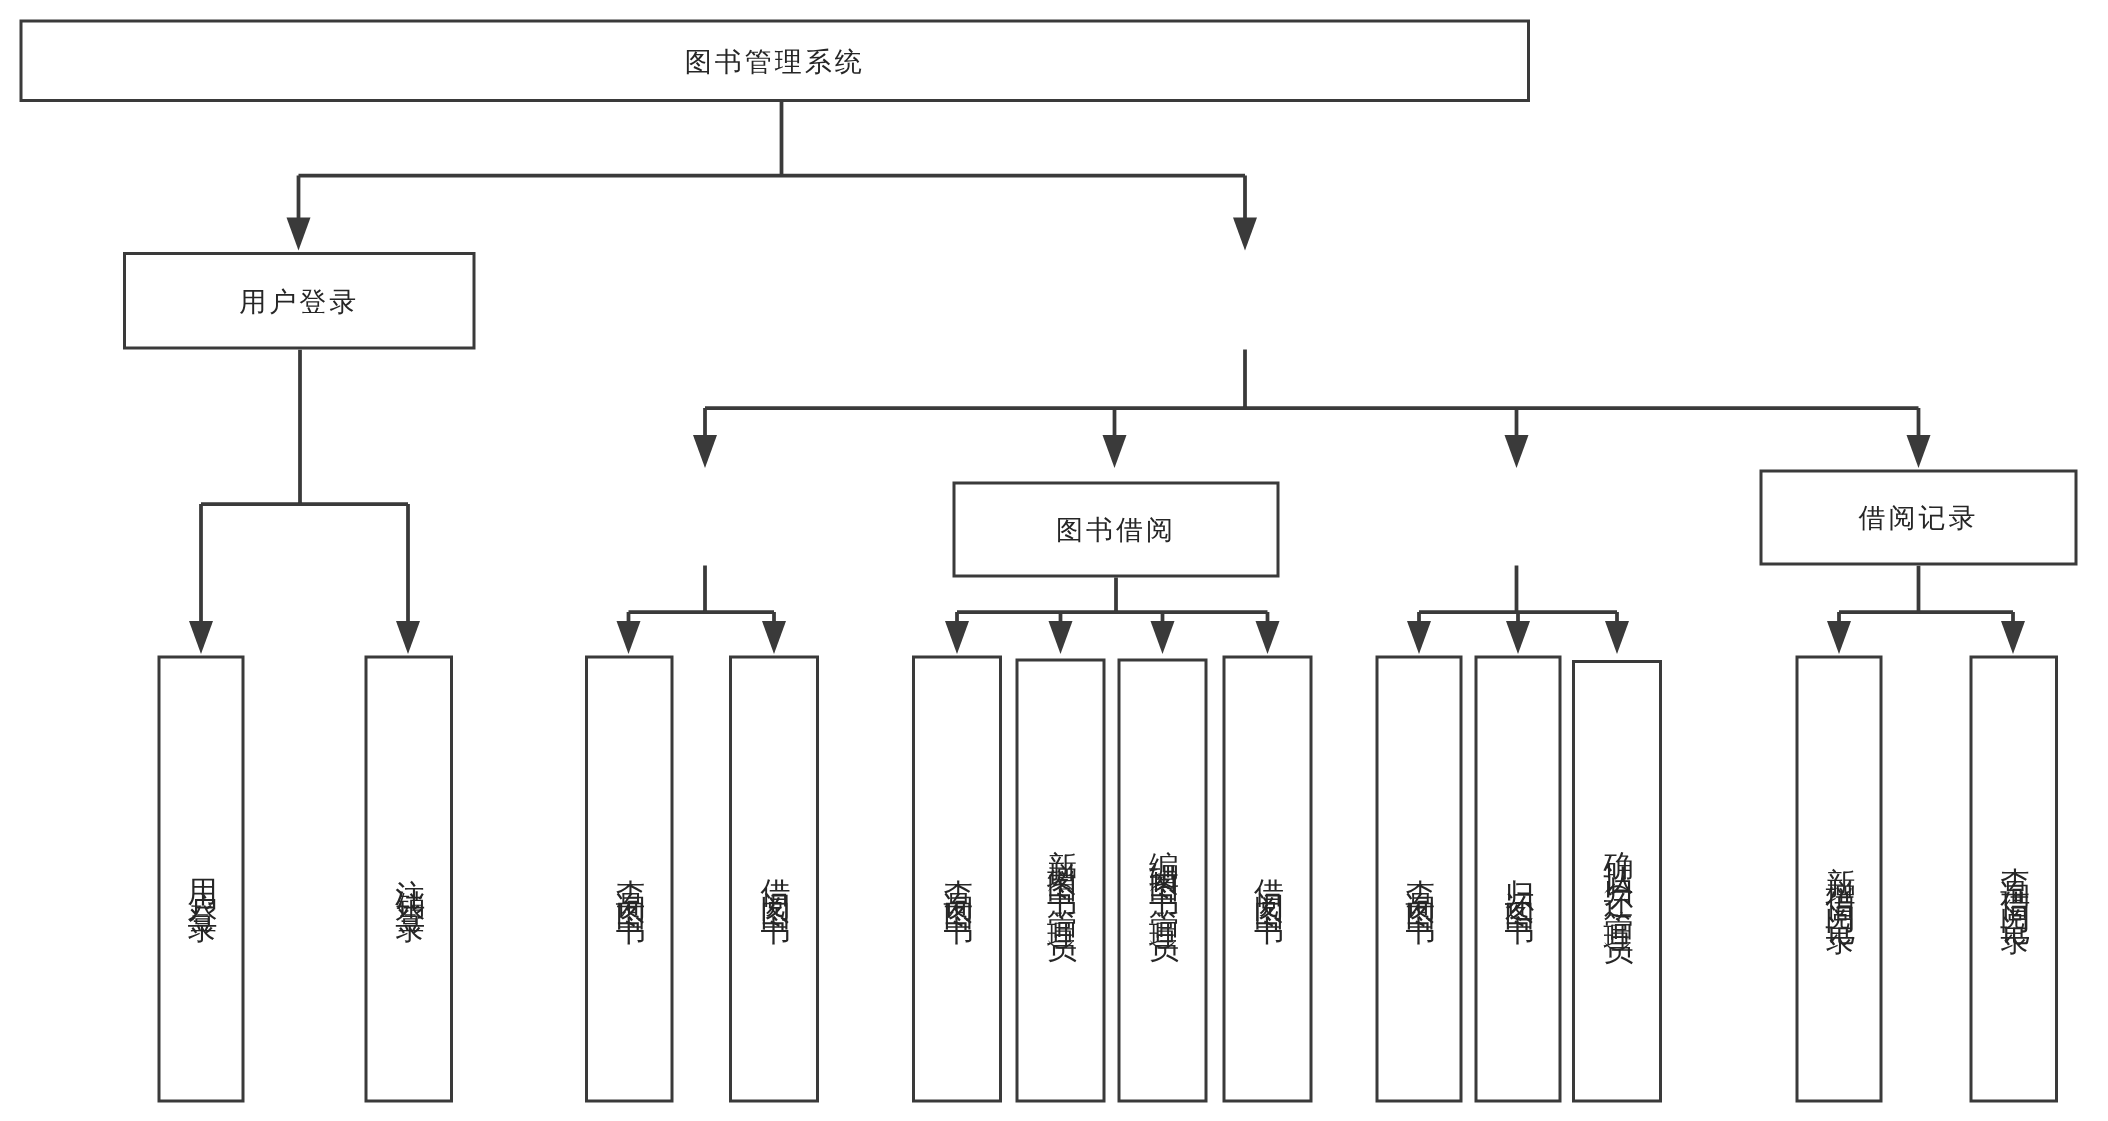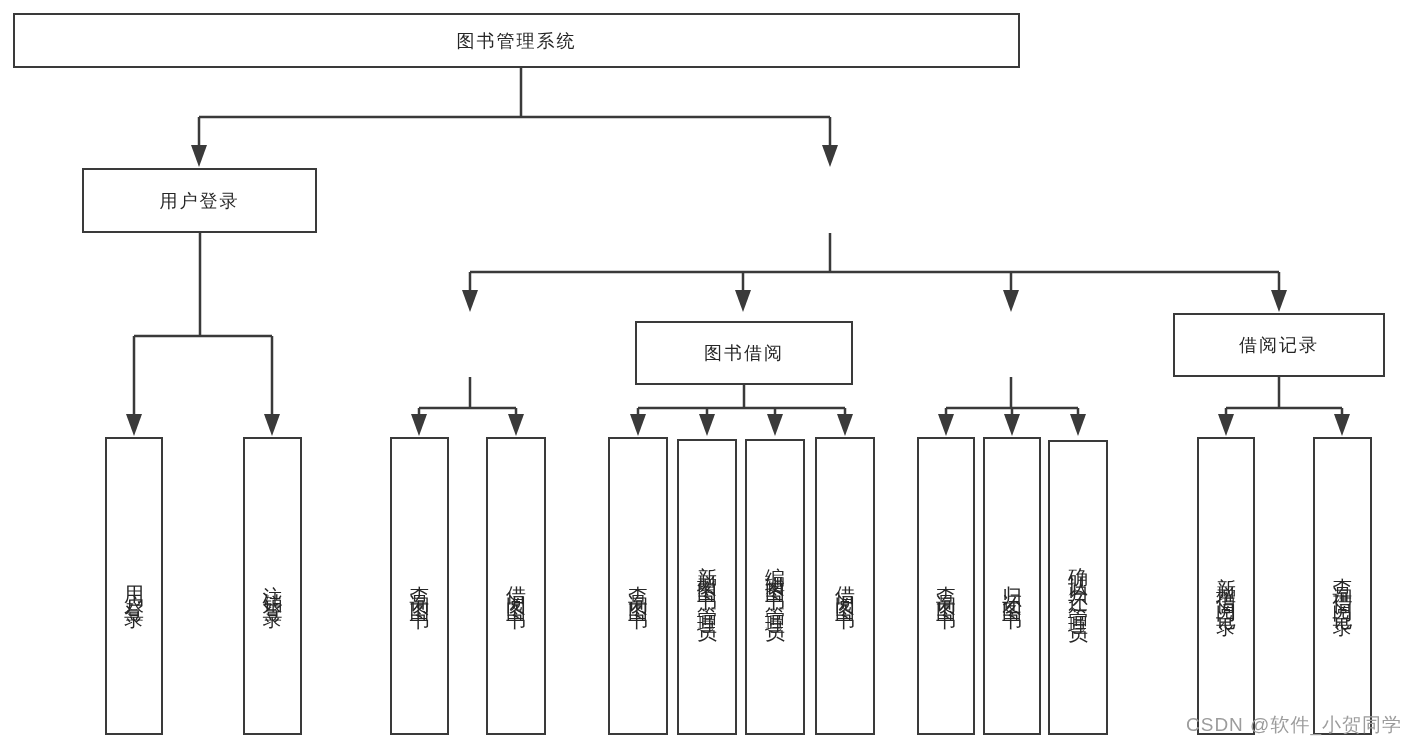--- a/index.html
+++ b/index.html
@@ -104,14 +104,13 @@
   <div class="box leaf" style="left:745px;top:439px;width:60px;height:296px;">编辑图书（管理员）</div>
   <div class="box leaf" style="left:815px;top:437px;width:60px;height:298px;">借阅图书</div>
 
   <div class="box leaf" style="left:917px;top:437px;width:58px;height:298px;">查询图书</div>
   <div class="box leaf" style="left:983px;top:437px;width:58px;height:298px;">归还图书</div>
   <div class="box leaf" style="left:1048px;top:440px;width:60px;height:295px;">确认归还（管理员）</div>
 
   <div class="box leaf" style="left:1197px;top:437px;width:58px;height:298px;">新增借阅记录</div>
   <div class="box leaf" style="left:1313px;top:437px;width:59px;height:298px;">查询借阅记录</div>
 
-  <div class="watermark">CSDN @软件_小贺同学</div>
 </div>
 
 </body></html>

